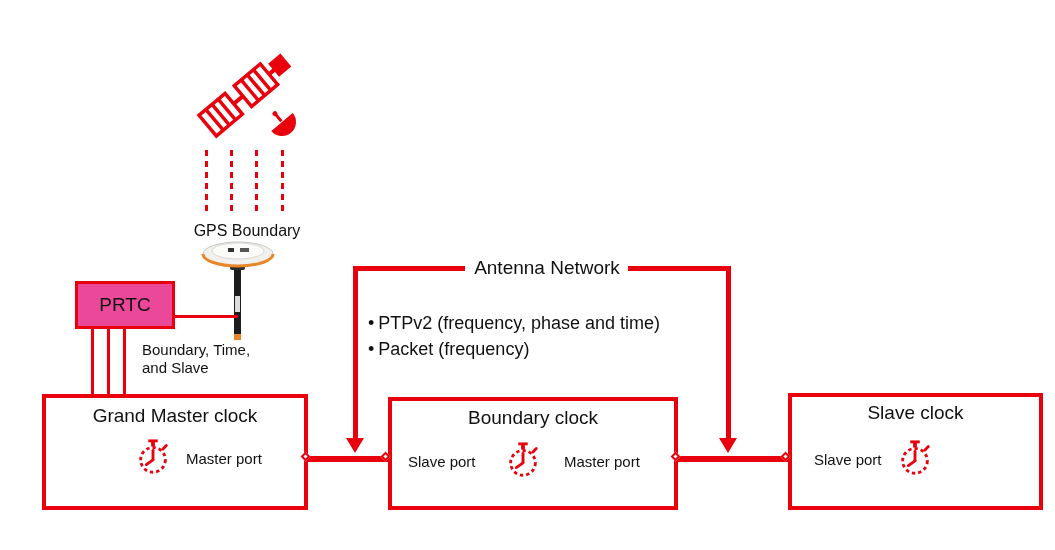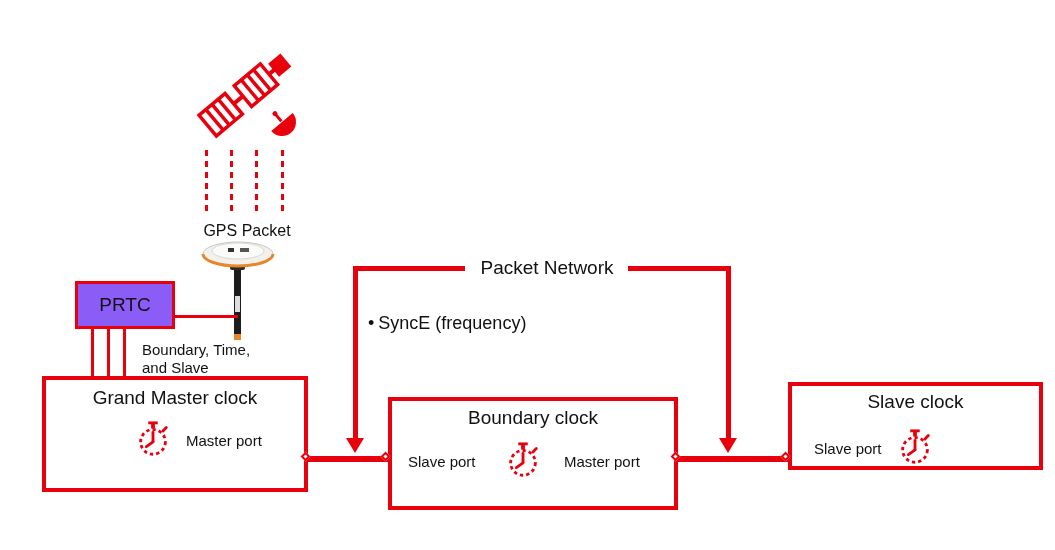--- a/index.html
+++ b/index.html
@@ -8,21 +8,21 @@
   .stage { position:relative; width:1055px; height:550px; background:#fff; overflow:hidden;
            --red:#e8000d; }
   .abs   { position:absolute; }
   .hline { position:absolute; background:var(--red); }
   .vline { position:absolute; background:var(--red); }
   .vdash { position:absolute; width:3px;
            background:repeating-linear-gradient(to bottom, var(--red) 0 6px, transparent 6px 11px); }
   .box   { position:absolute; background:#fff; border:4px solid var(--red); z-index:3; }
   .box-title  { text-align:center; font-size:19px; }
   .port-label { position:absolute; font-size:15px; white-space:nowrap;text-align:right; }
-  .prtc  { position:absolute; background:#8b5cf6; border:3px solid var(--red);
+  .prtc  { position:absolute; background:#ec4899; border:3px solid var(--red);
            display:flex; align-items:center; justify-content:center; font-size:19px; z-index:3; }
   .gps-label { position:absolute; font-size:16px; text-align:center; }
   .freq-label { position:absolute; font-size:15px; line-height:18px; background:#fff; padding:1px 2px; z-index:2; }
   .pn-label { position:absolute; font-size:19px; text-align:center; white-space:nowrap; }
   .protocol-list { position:absolute; font-size:18px; line-height:26px; }
   .protocol-item { white-space:nowrap; }
   .bullet { margin-right:4px; }
   .diamond { position:absolute; width:7px; height:7px; background:#fff;
              border:2.5px solid var(--red); transform:rotate(45deg); z-index:6; }
   .arrow-down { position:absolute; width:0; height:0; z-index:5;
@@ -54,21 +54,21 @@
       <line x1="0" y1="-1" x2="0" y2="-10" stroke="#e8000d" stroke-width="3"></line>
       <circle cx="0" cy="-11" r="2.5" fill="#e8000d"></circle>
     </g>
   </svg>
 
   <div class="vdash" style="left:205px; top:150px; height:64px;"></div>
   <div class="vdash" style="left:230px; top:150px; height:64px;"></div>
   <div class="vdash" style="left:255px; top:150px; height:64px;"></div>
   <div class="vdash" style="left:281px; top:150px; height:64px;"></div>
 
-  <div class="gps-label" style="left:182px; top:222px; width:130px;">GPS Packet</div>
+  <div class="gps-label" style="left:182px; top:222px; width:130px;">GPS Boundary</div>
 
   <svg class="abs" style="left:198px; top:238px;" width="80" height="110" viewBox="0 0 80 110">
     <rect x="36" y="30" width="7" height="74" fill="#1c1c1c"></rect>
     <rect x="37" y="58" width="5" height="16" fill="#dddddd"></rect>
     <rect x="36" y="96" width="7" height="8" fill="#e8872a"></rect>
     <rect x="32" y="24" width="15" height="8" rx="2" fill="#2a2a2a"></rect>
     <ellipse cx="40" cy="16" rx="35" ry="12" fill="#f2f1ee" stroke="#c7c6c2" stroke-width="1"></ellipse>
     <path d="M5 16 A35 12 0 0 0 75 16" fill="none" stroke="#e8872a" stroke-width="3"></path>
     <ellipse cx="40" cy="13" rx="26" ry="8" fill="#fbfbfa" stroke="#d8d7d3" stroke-width="1"></ellipse>
     <rect x="30" y="10" width="6" height="4" fill="#333"></rect>
@@ -84,44 +84,47 @@
   <div class="vline" style="left:91px;  top:329px; width:3px; height:65px;"></div>
   <div class="vline" style="left:107px; top:329px; width:3px; height:65px;"></div>
   <div class="vline" style="left:123px; top:329px; width:3px; height:65px;"></div>
 
   <div class="freq-label" style="left:140px; top:340px;">
     <div>Boundary, Time,</div>
     <div>and Slave</div>
   </div>
 
   <div class="hline" style="left:353px; top:266px; width:112px; height:5px;"></div>
-  <div class="pn-label" style="left:466px; top:257px; width:162px;">Packet Network</div>
+  <div class="pn-label" style="left:466px; top:257px; width:162px;">Antenna Network</div>
   <div class="hline" style="left:628px; top:266px; width:103px; height:5px;"></div>
 
   <div class="vline" style="left:353px; top:266px; width:5px; height:174px;"></div>
   <div class="arrow-down" style="left:346px; top:438px;"></div>
 
   <div class="vline" style="left:726px; top:266px; width:5px; height:174px;"></div>
   <div class="arrow-down" style="left:719px; top:438px;"></div>
 
   <div class="protocol-list" style="left:368px; top:310px;">
     <div class="protocol-item">
-      <span class="bullet">•</span><span>SyncE (frequency)</span>
+      <span class="bullet">•</span><span>PTPv2 (frequency, phase and time)</span>
+    </div>
+    <div class="protocol-item">
+      <span class="bullet">•</span><span>Packet (frequency)</span>
     </div>
   </div>
 
   <div class="connector" style="left:308px; top:456px; width:80px;"></div>
   <div class="connector" style="left:678px; top:456px; width:110px;"></div>
 
   <div class="diamond" style="left:302px; top:453px;"></div>
   <div class="diamond" style="left:382px; top:453px;"></div>
   <div class="diamond" style="left:672px; top:453px;"></div>
   <div class="diamond" style="left:782px; top:453px;"></div>
 
-  <div class="box" style="left:42px; top:376px; width:266px; height:116px;">
+  <div class="box" style="left:42px; top:394px; width:266px; height:116px;">
     <div class="box-title" style="margin-top:7px;">Grand Master clock</div>
     <svg class="clock" style="left:88px; top:40px;" width="38" height="38" viewBox="0 0 40 40">
       <circle cx="20" cy="23" r="13" fill="none" stroke="#e8000d" stroke-width="3" stroke-dasharray="3.5 3.2"></circle>
       <line x1="20" y1="23" x2="20" y2="13" stroke="#e8000d" stroke-width="3" stroke-linecap="round"></line>
       <line x1="20" y1="23" x2="13" y2="28" stroke="#e8000d" stroke-width="3" stroke-linecap="round"></line>
       <line x1="20" y1="9" x2="20" y2="4" stroke="#e8000d" stroke-width="4"></line>
       <line x1="15" y1="3" x2="25" y2="3" stroke="#e8000d" stroke-width="3"></line>
       <line x1="30.5" y1="11.5" x2="34" y2="8" stroke="#e8000d" stroke-width="3" stroke-linecap="round"></line>
     </svg>
     <span class="port-label" style="left:140px; top:52px;">Master port</span>
@@ -134,21 +137,21 @@
       <circle cx="20" cy="23" r="13" fill="none" stroke="#e8000d" stroke-width="3" stroke-dasharray="3.5 3.2"></circle>
       <line x1="20" y1="23" x2="20" y2="13" stroke="#e8000d" stroke-width="3" stroke-linecap="round"></line>
       <line x1="20" y1="23" x2="13" y2="28" stroke="#e8000d" stroke-width="3" stroke-linecap="round"></line>
       <line x1="20" y1="9" x2="20" y2="4" stroke="#e8000d" stroke-width="4"></line>
       <line x1="15" y1="3" x2="25" y2="3" stroke="#e8000d" stroke-width="3"></line>
       <line x1="30.5" y1="11.5" x2="34" y2="8" stroke="#e8000d" stroke-width="3" stroke-linecap="round"></line>
     </svg>
     <span class="port-label" style="left:172px; top:52px;">Master port</span>
   </div>
 
-  <div class="box" style="left:788px; top:382px; width:255px; height:88px;">
+  <div class="box" style="left:788px; top:393px; width:255px; height:117px;">
     <div class="box-title" style="margin-top:5px;">Slave clock</div>
     <span class="port-label" style="left:22px; top:54px;">Slave port</span>
     <svg class="clock" style="left:104px; top:42px;" width="38" height="38" viewBox="0 0 40 40">
       <circle cx="20" cy="23" r="13" fill="none" stroke="#e8000d" stroke-width="3" stroke-dasharray="3.5 3.2"></circle>
       <line x1="20" y1="23" x2="20" y2="13" stroke="#e8000d" stroke-width="3" stroke-linecap="round"></line>
       <line x1="20" y1="23" x2="13" y2="28" stroke="#e8000d" stroke-width="3" stroke-linecap="round"></line>
       <line x1="20" y1="9" x2="20" y2="4" stroke="#e8000d" stroke-width="4"></line>
       <line x1="15" y1="3" x2="25" y2="3" stroke="#e8000d" stroke-width="3"></line>
       <line x1="30.5" y1="11.5" x2="34" y2="8" stroke="#e8000d" stroke-width="3" stroke-linecap="round"></line>
     </svg>

